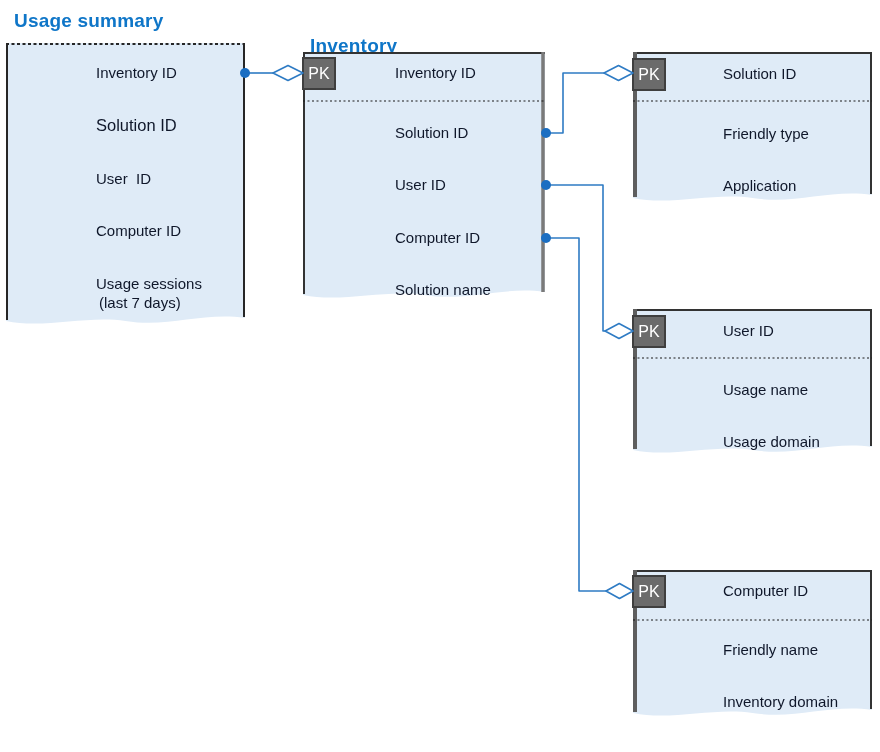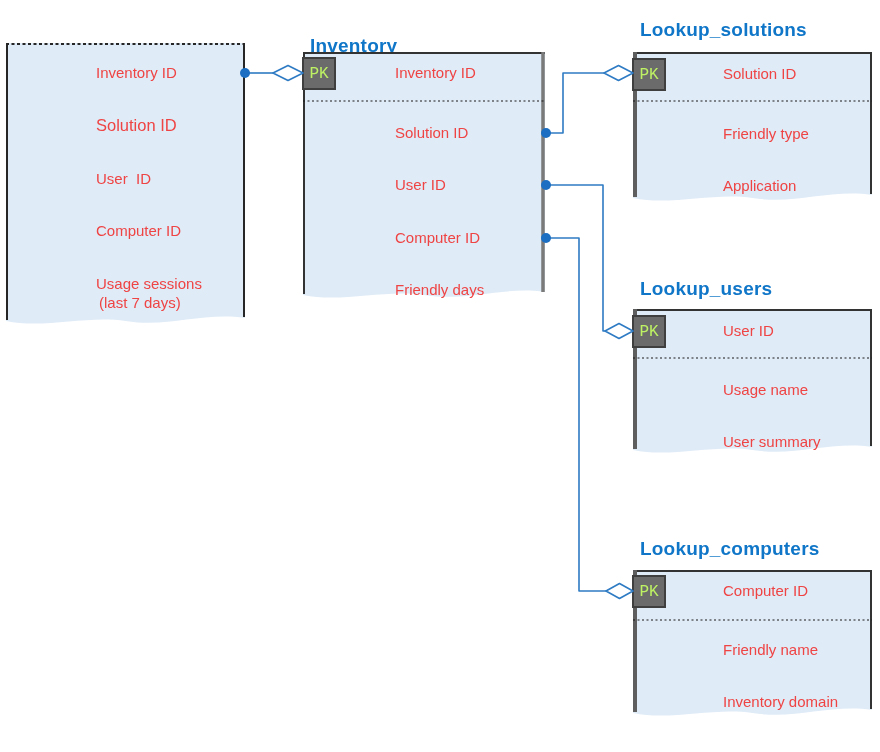--- a/index.html
+++ b/index.html
@@ -7,44 +7,42 @@
     position:relative;width:880px;height:752px;background:#ffffff;overflow:hidden;
     font-family:"Liberation Sans","DejaVu Sans",sans-serif;
   }
   .ent-title{
     position:absolute;font-size:19px;font-weight:600;color:#0f76c8;
     letter-spacing:0.2px;white-space:pre;
   }
   .entity{position:absolute;z-index:1;}
   .entity .bg{position:absolute;left:0;top:0;}
   .fld{
-    position:absolute;left:90px;font-size:15px;color:#ef4444;line-height:20px;
+    position:absolute;left:90px;font-size:15px;color:#0f172a;line-height:20px;
     white-space:pre;
   }
   .fld.lg{font-size:16.5px;}
   .pk-badge{
     position:absolute;left:-1px;width:30px;height:29px;
     background:#6b6b6b;border:2px solid #3f3f3f;
     display:flex;align-items:center;justify-content:center;
   }
-  .pk-badge span{font-size:16px;color:#bef264;line-height:1;font-family:Liberation Mono, monospace;}
+  .pk-badge span{font-size:16px;color:#ffffff;line-height:1;}
   #connectors{position:absolute;left:0;top:0;z-index:5;pointer-events:none;}
   .c-line{stroke:#2e7bc4;stroke-width:1.6;fill:none;stroke-linejoin:round;}
   .c-dot{fill:#1b6ec2;}
   .c-diamond{fill:#ffffff;stroke:#2e7bc4;stroke-width:1.6;stroke-linejoin:round;}
 </style>
 </head>
 <body>
 
 <div id="canvas">
 
+  <div class="ent-title" style="left:14px;top:10px">Usage summary</div>
   <div class="ent-title" style="left:310px;top:35px">Inventory</div>
-  <div class="ent-title" style="left:640px;top:19px">Lookup_solutions</div>
-  <div class="ent-title" style="left:640px;top:278px">Lookup_users</div>
-  <div class="ent-title" style="left:640px;top:538px">Lookup_computers</div>
 
   <div class="entity" style="left:6px;top:43px;width:239px;height:287px">
     <svg class="bg" width="239" height="287" viewBox="0 0 239 287">
       <path d="M0 0 H239 V275 C196 269 162.5 285 119.5 278 C81.3 272 38.2 286 0 278 Z" fill="#dfebf7"></path>
       <line x1="0" y1="1" x2="239" y2="1" stroke="#262626" stroke-width="2" stroke-dasharray="3 2.5"></line>
       <line x1="1" y1="0" x2="1" y2="277" stroke="#262626" stroke-width="2"></line>
       <line x1="238" y1="0" x2="238" y2="274" stroke="#262626" stroke-width="2"></line>
     </svg>
     <span class="fld" style="top:20px">Inventory ID</span>
     <span class="fld lg" style="top:72px">Solution ID</span>
@@ -62,21 +60,21 @@
       <line x1="240" y1="0" x2="240" y2="240" stroke="#7a7a7a" stroke-width="3.5"></line>
       <line x1="0" y1="49" x2="242" y2="49" stroke="#1a1a1a" stroke-width="1.2" stroke-dasharray="2 2.5"></line>
     </svg>
     <div class="pk-badge" style="top:5px">
       <span>PK</span>
     </div>
     <span class="fld" style="top:11px;left:92px">Inventory ID</span>
     <span class="fld" style="top:71px;left:92px">Solution ID</span>
     <span class="fld" style="top:123px;left:92px">User ID</span>
     <span class="fld" style="top:176px;left:92px">Computer ID</span>
-    <span class="fld" style="top:228px;left:92px">Friendly days</span>
+    <span class="fld" style="top:228px;left:92px">Solution name</span>
   </div>
 
   <div class="entity" style="left:633px;top:52px;width:239px;height:155px">
     <svg class="bg" width="239" height="155" viewBox="0 0 239 155">
       <path d="M0 0 H239 V143 C196 137 162.5 153 119.5 146 C81.3 140 38.2 154 0 146 Z" fill="#dfebf7"></path>
       <line x1="0" y1="1" x2="239" y2="1" stroke="#333333" stroke-width="2"></line>
       <line x1="2" y1="0" x2="2" y2="145" stroke="#5e5e5e" stroke-width="4"></line>
       <line x1="238" y1="0" x2="238" y2="142" stroke="#333333" stroke-width="2"></line>
       <line x1="0" y1="49" x2="239" y2="49" stroke="#1a1a1a" stroke-width="1.2" stroke-dasharray="2 2.5"></line>
     </svg>
@@ -94,21 +92,21 @@
       <line x1="0" y1="1" x2="239" y2="1" stroke="#333333" stroke-width="2"></line>
       <line x1="2" y1="0" x2="2" y2="140" stroke="#5e5e5e" stroke-width="4"></line>
       <line x1="238" y1="0" x2="238" y2="137" stroke="#333333" stroke-width="2"></line>
       <line x1="0" y1="49" x2="239" y2="49" stroke="#1a1a1a" stroke-width="1.2" stroke-dasharray="2 2.5"></line>
     </svg>
     <div class="pk-badge" style="top:6px">
       <span>PK</span>
     </div>
     <span class="fld" style="top:12px">User ID</span>
     <span class="fld" style="top:71px">Usage name</span>
-    <span class="fld" style="top:123px">User summary</span>
+    <span class="fld" style="top:123px">Usage domain</span>
   </div>
 
   <div class="entity" style="left:633px;top:570px;width:239px;height:152px">
     <svg class="bg" width="239" height="152" viewBox="0 0 239 152">
       <path d="M0 0 H239 V140 C196 134 162.5 150 119.5 143 C81.3 137 38.2 151 0 143 Z" fill="#dfebf7"></path>
       <line x1="0" y1="1" x2="239" y2="1" stroke="#333333" stroke-width="2"></line>
       <line x1="2" y1="0" x2="2" y2="142" stroke="#5e5e5e" stroke-width="4"></line>
       <line x1="238" y1="0" x2="238" y2="139" stroke="#333333" stroke-width="2"></line>
       <line x1="0" y1="50" x2="239" y2="50" stroke="#1a1a1a" stroke-width="1.2" stroke-dasharray="2 2.5"></line>
     </svg>

